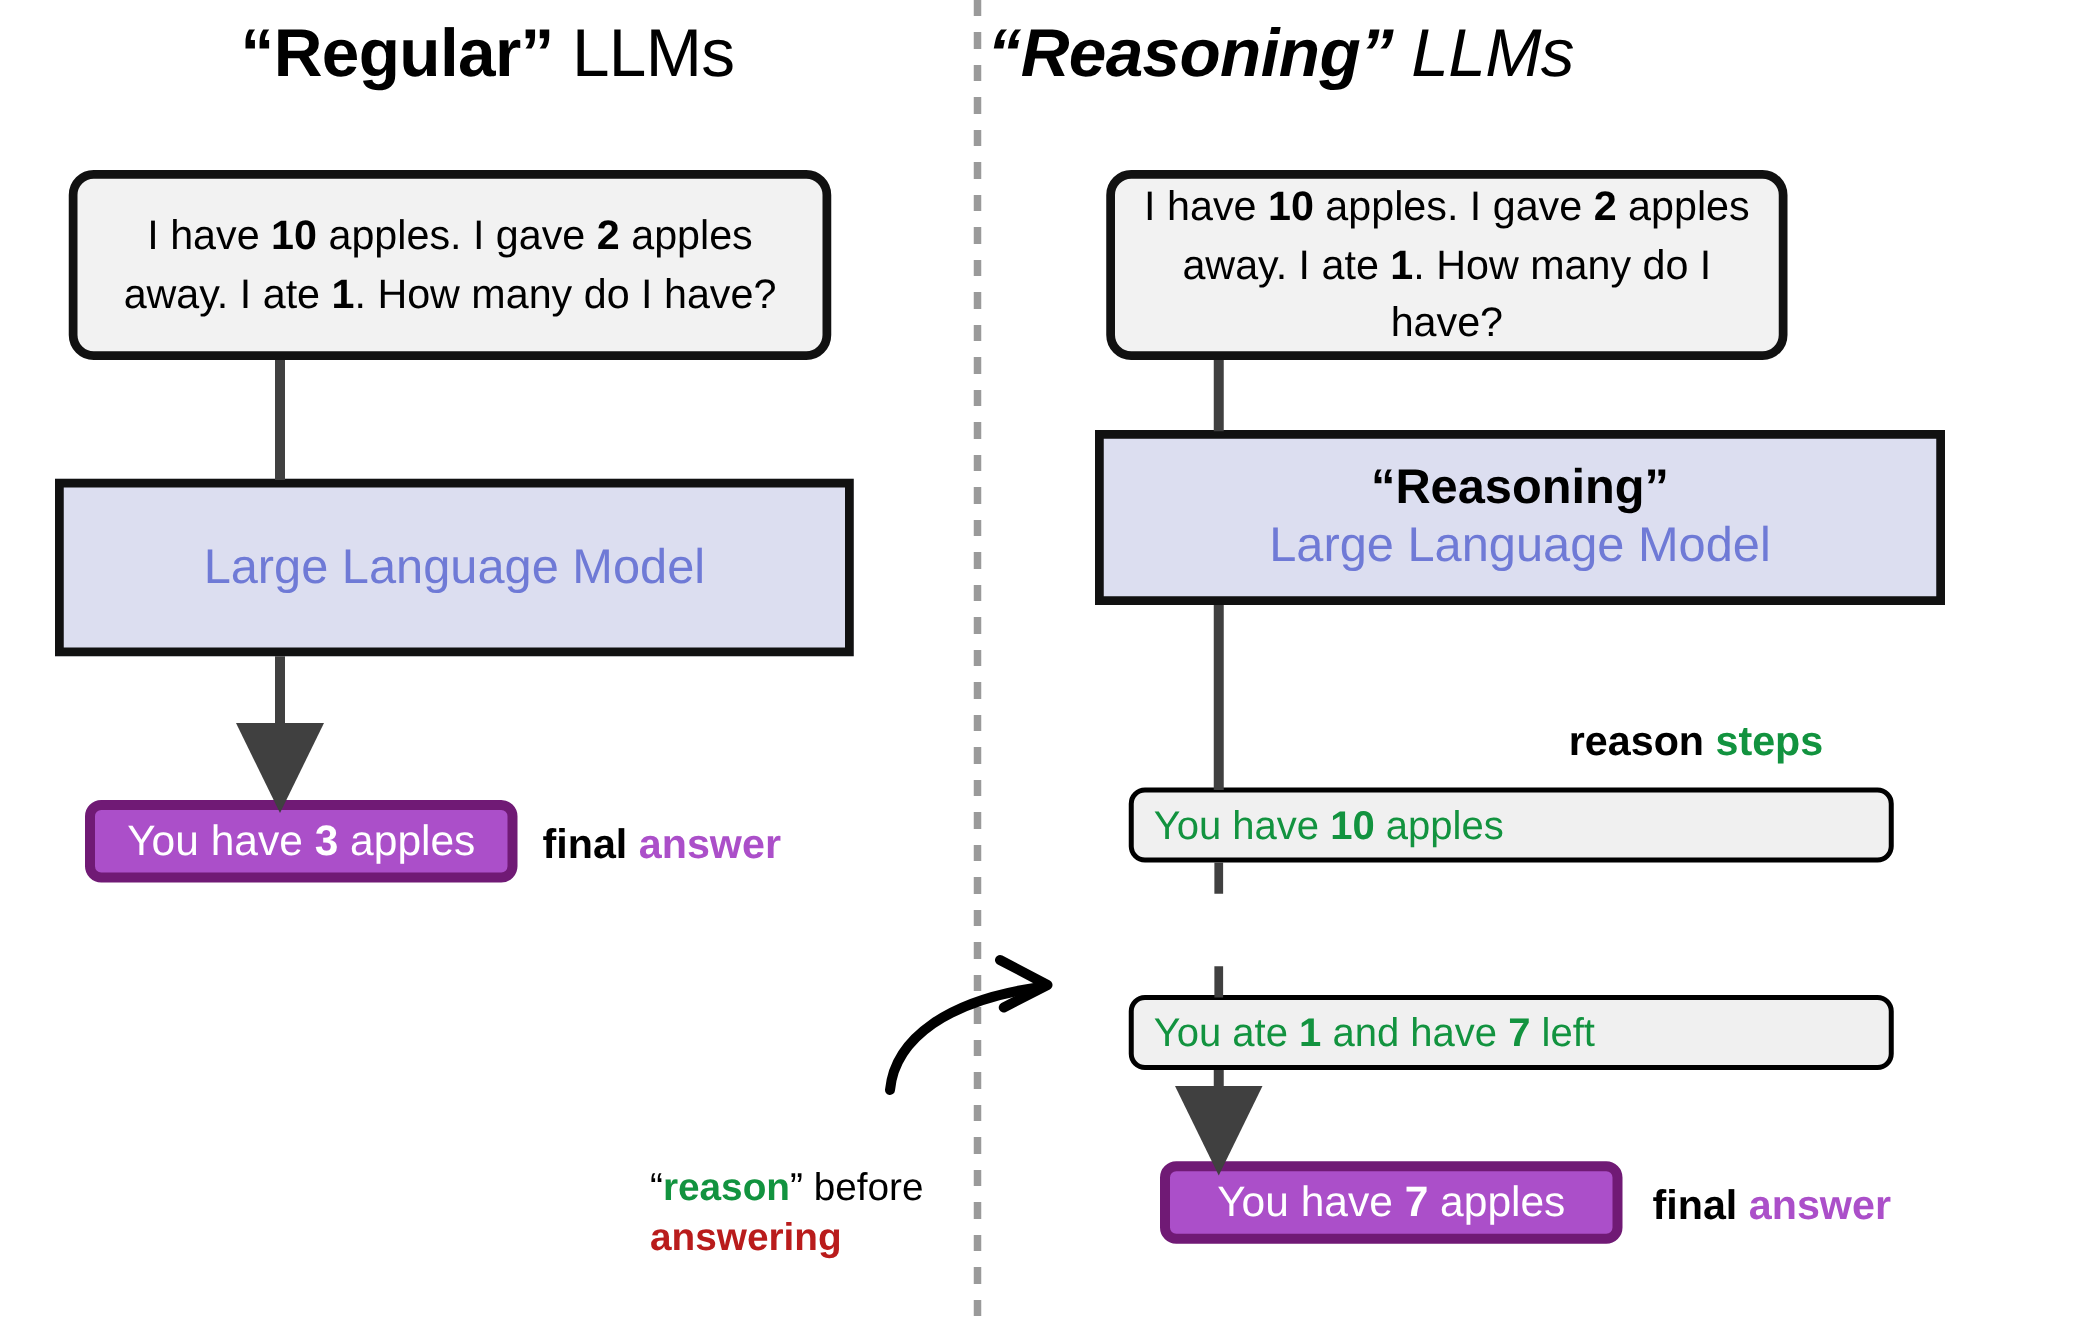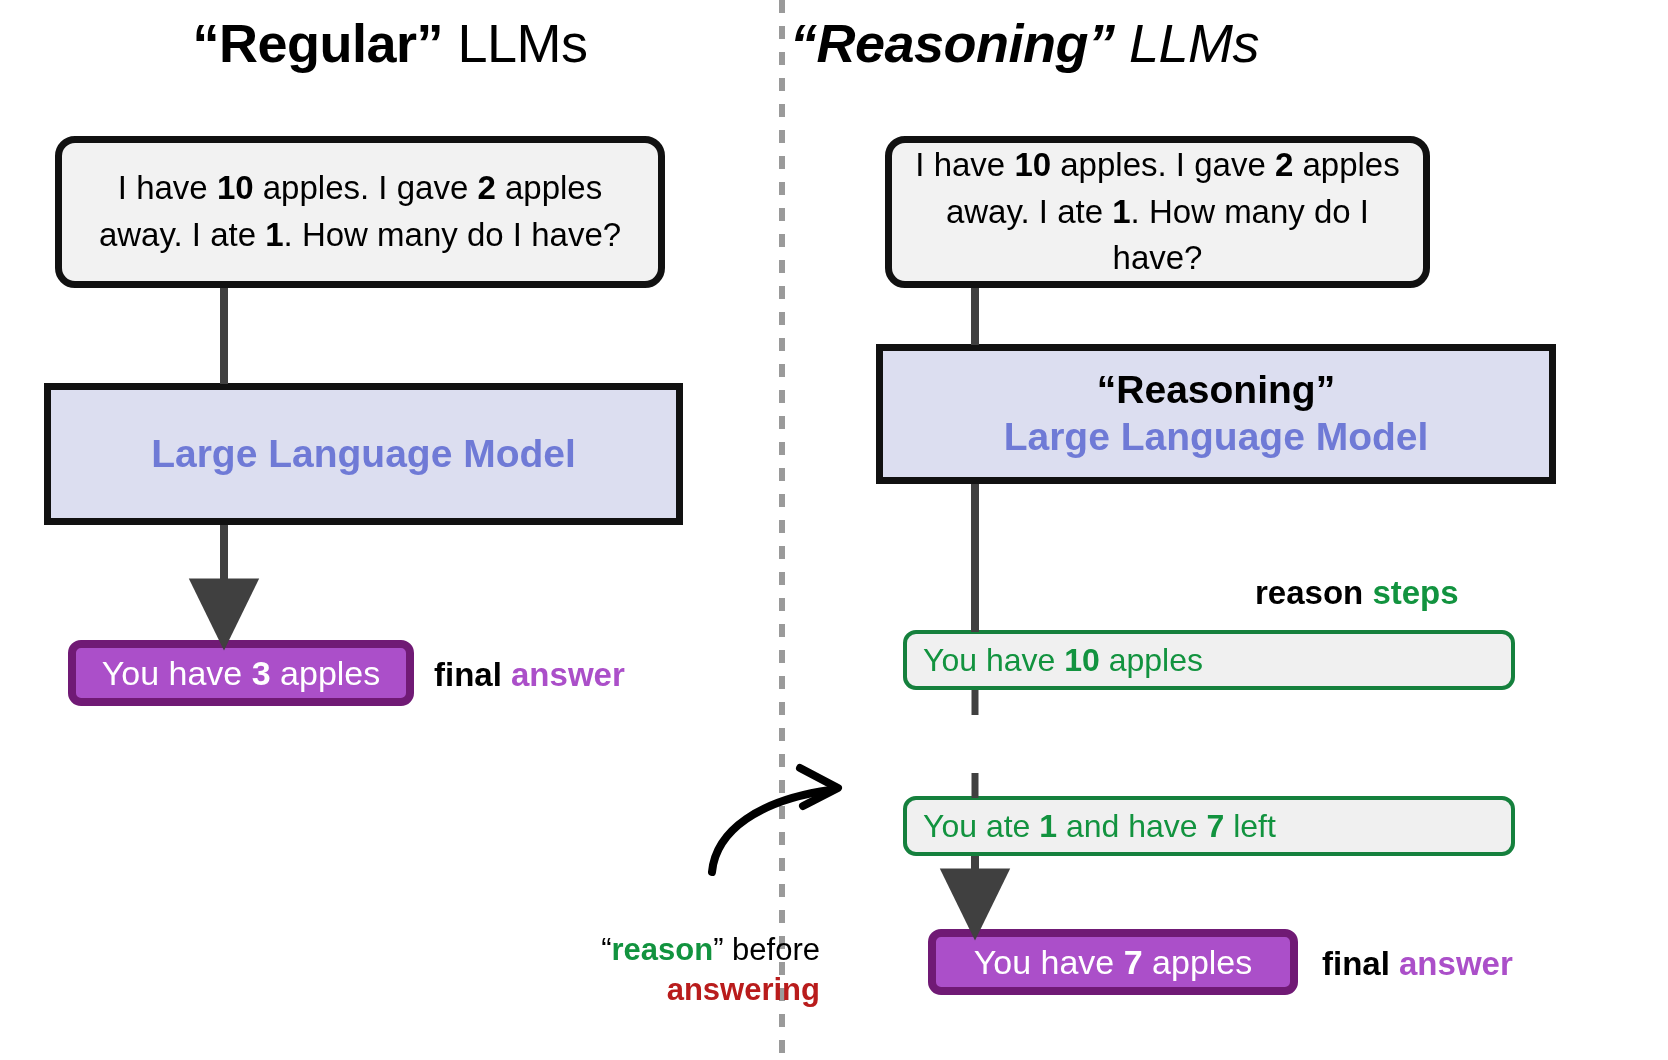--- a/index.html
+++ b/index.html
@@ -72,29 +72,29 @@
     text-align: center;
   }
   .llm-title {
     font-size: 39px;
     font-weight: 700;
     color: #000000;
     line-height: 1.22;
   }
   .llm-name {
     font-size: 39px;
-    font-weight: 700;
+    font-weight: 400;
     color: #6f7ad6;
     line-height: 1.25;
   }
 
   .step-box {
     position: absolute;
     background: #f0f0f0;
-    border: 4px solid #15803d;
+    border: 4px solid #000000;
     border-radius: 13px;
     display: flex;
     align-items: center;
     color: #12933f;
     font-size: 32px;
     padding: 0 16px;
     white-space: nowrap;
   }
   .step-box b { font-weight: 700; }
 
@@ -122,21 +122,21 @@
     color: #000000;
   }
   .tag .purple { color: #ab4fc9; }
   .tag .green  { color: #12933f; }
 
   .note {
     position: absolute;
     font-size: 31px;
     color: #000000;
     white-space: nowrap;
-    text-align: right;
+    text-align: left;
     line-height: 1.3;
   }
   .note .green  { color: #12933f; font-weight: 700; }
   .note .purple { color: #b91c1c; font-weight: 700; }
 
   
   svg.overlay {
     position: absolute;
     left: 0; top: 0;
     width: 1668px; height: 1060px;

